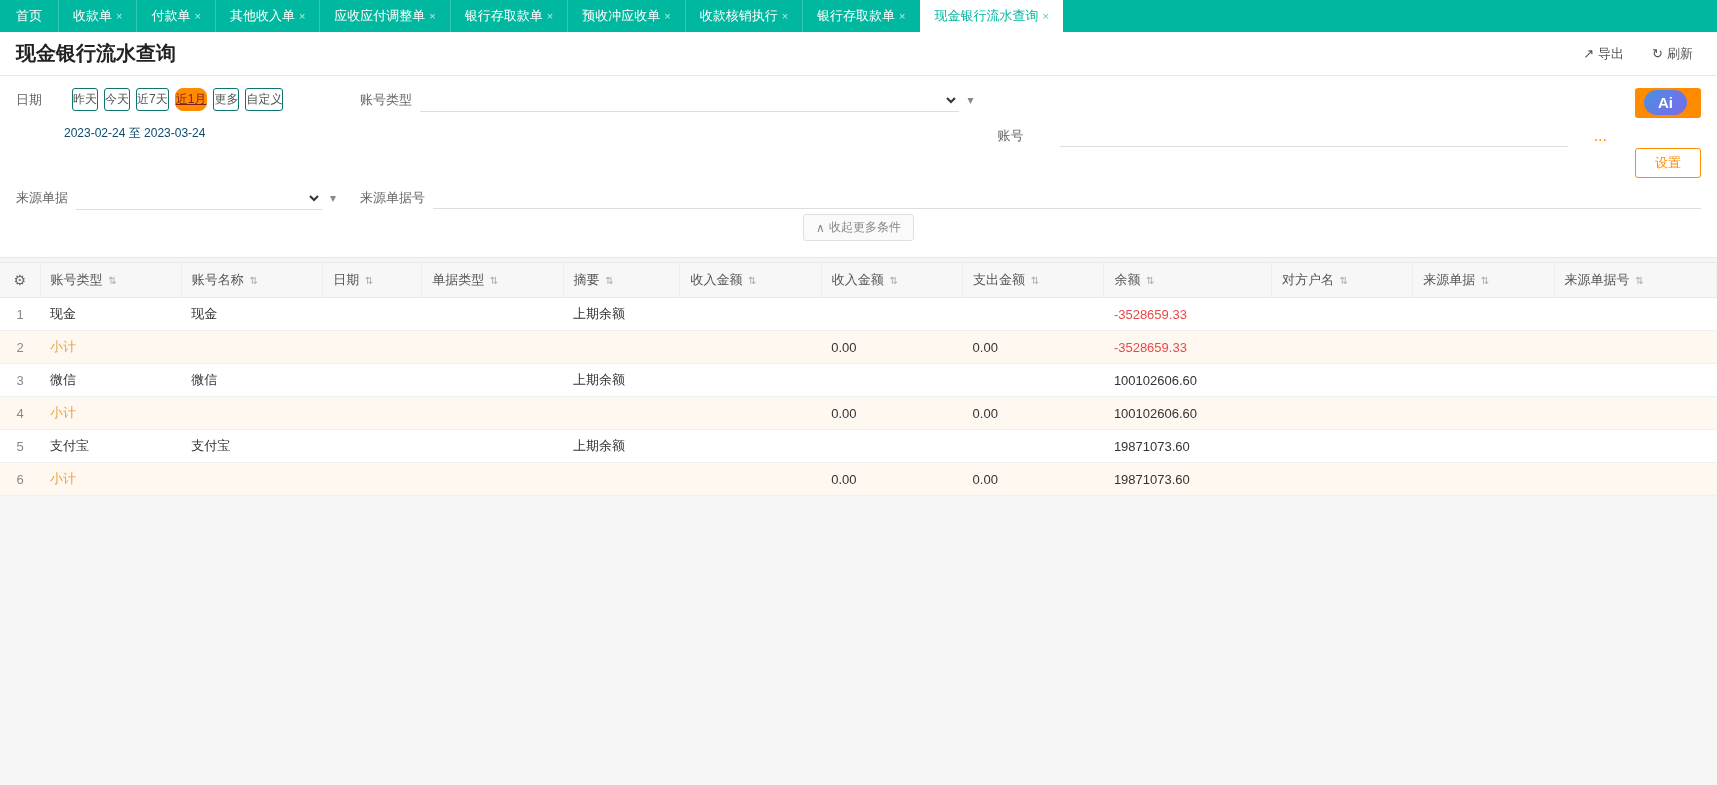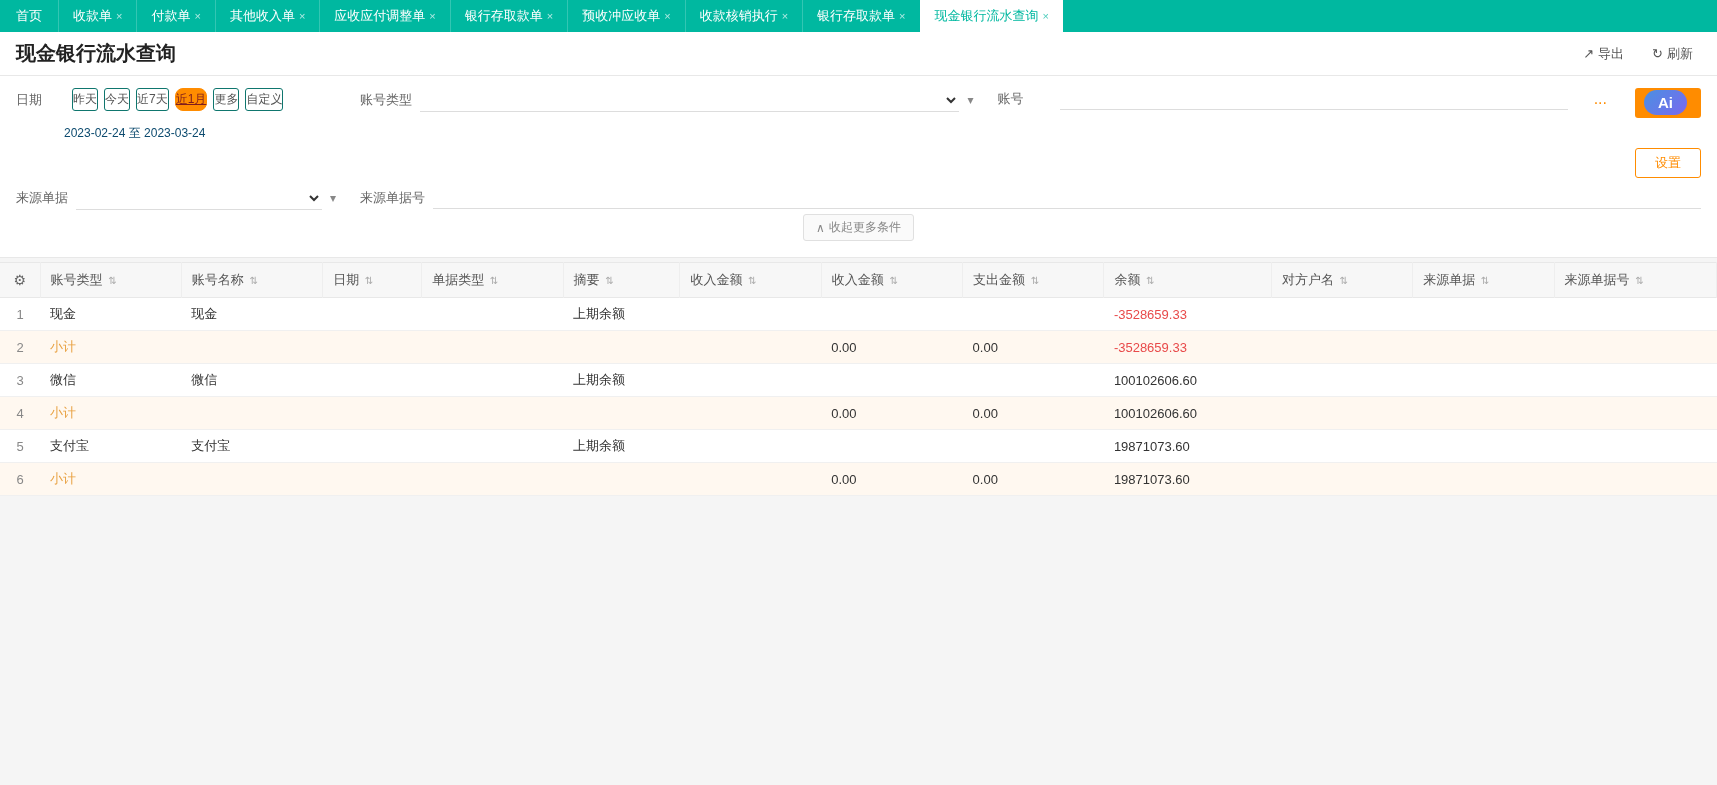--- a/index.html
+++ b/index.html
@@ -339,21 +339,21 @@
     </div>
 
     <div style="display:flex; align-items:center; gap:8px; flex:1; min-width:200px;">
       <span class="filter-label">账号类型</span>
       <select class="filter-select">
         <option value=""></option>
       </select>
       <span class="chevron-icon">▾</span>
     </div>
 
-    <div style="display:flex; align-items:center; gap:22px; flex:1; min-width:200px;">
+    <div style="display:flex; align-items:center; gap:22px; flex:1; min-width:200px;margin-top:37px;">
       <span class="filter-label">账号</span>
       <input class="filter-input" type="text" style="">
       <span class="dots-btn">...</span>
     </div>
 
     <div style="display:flex; flex-direction:column; gap:6px;">
       <button class="query-btn">查询</button>
       <button class="settings-btn">设置</button>
     </div>
   </div>

